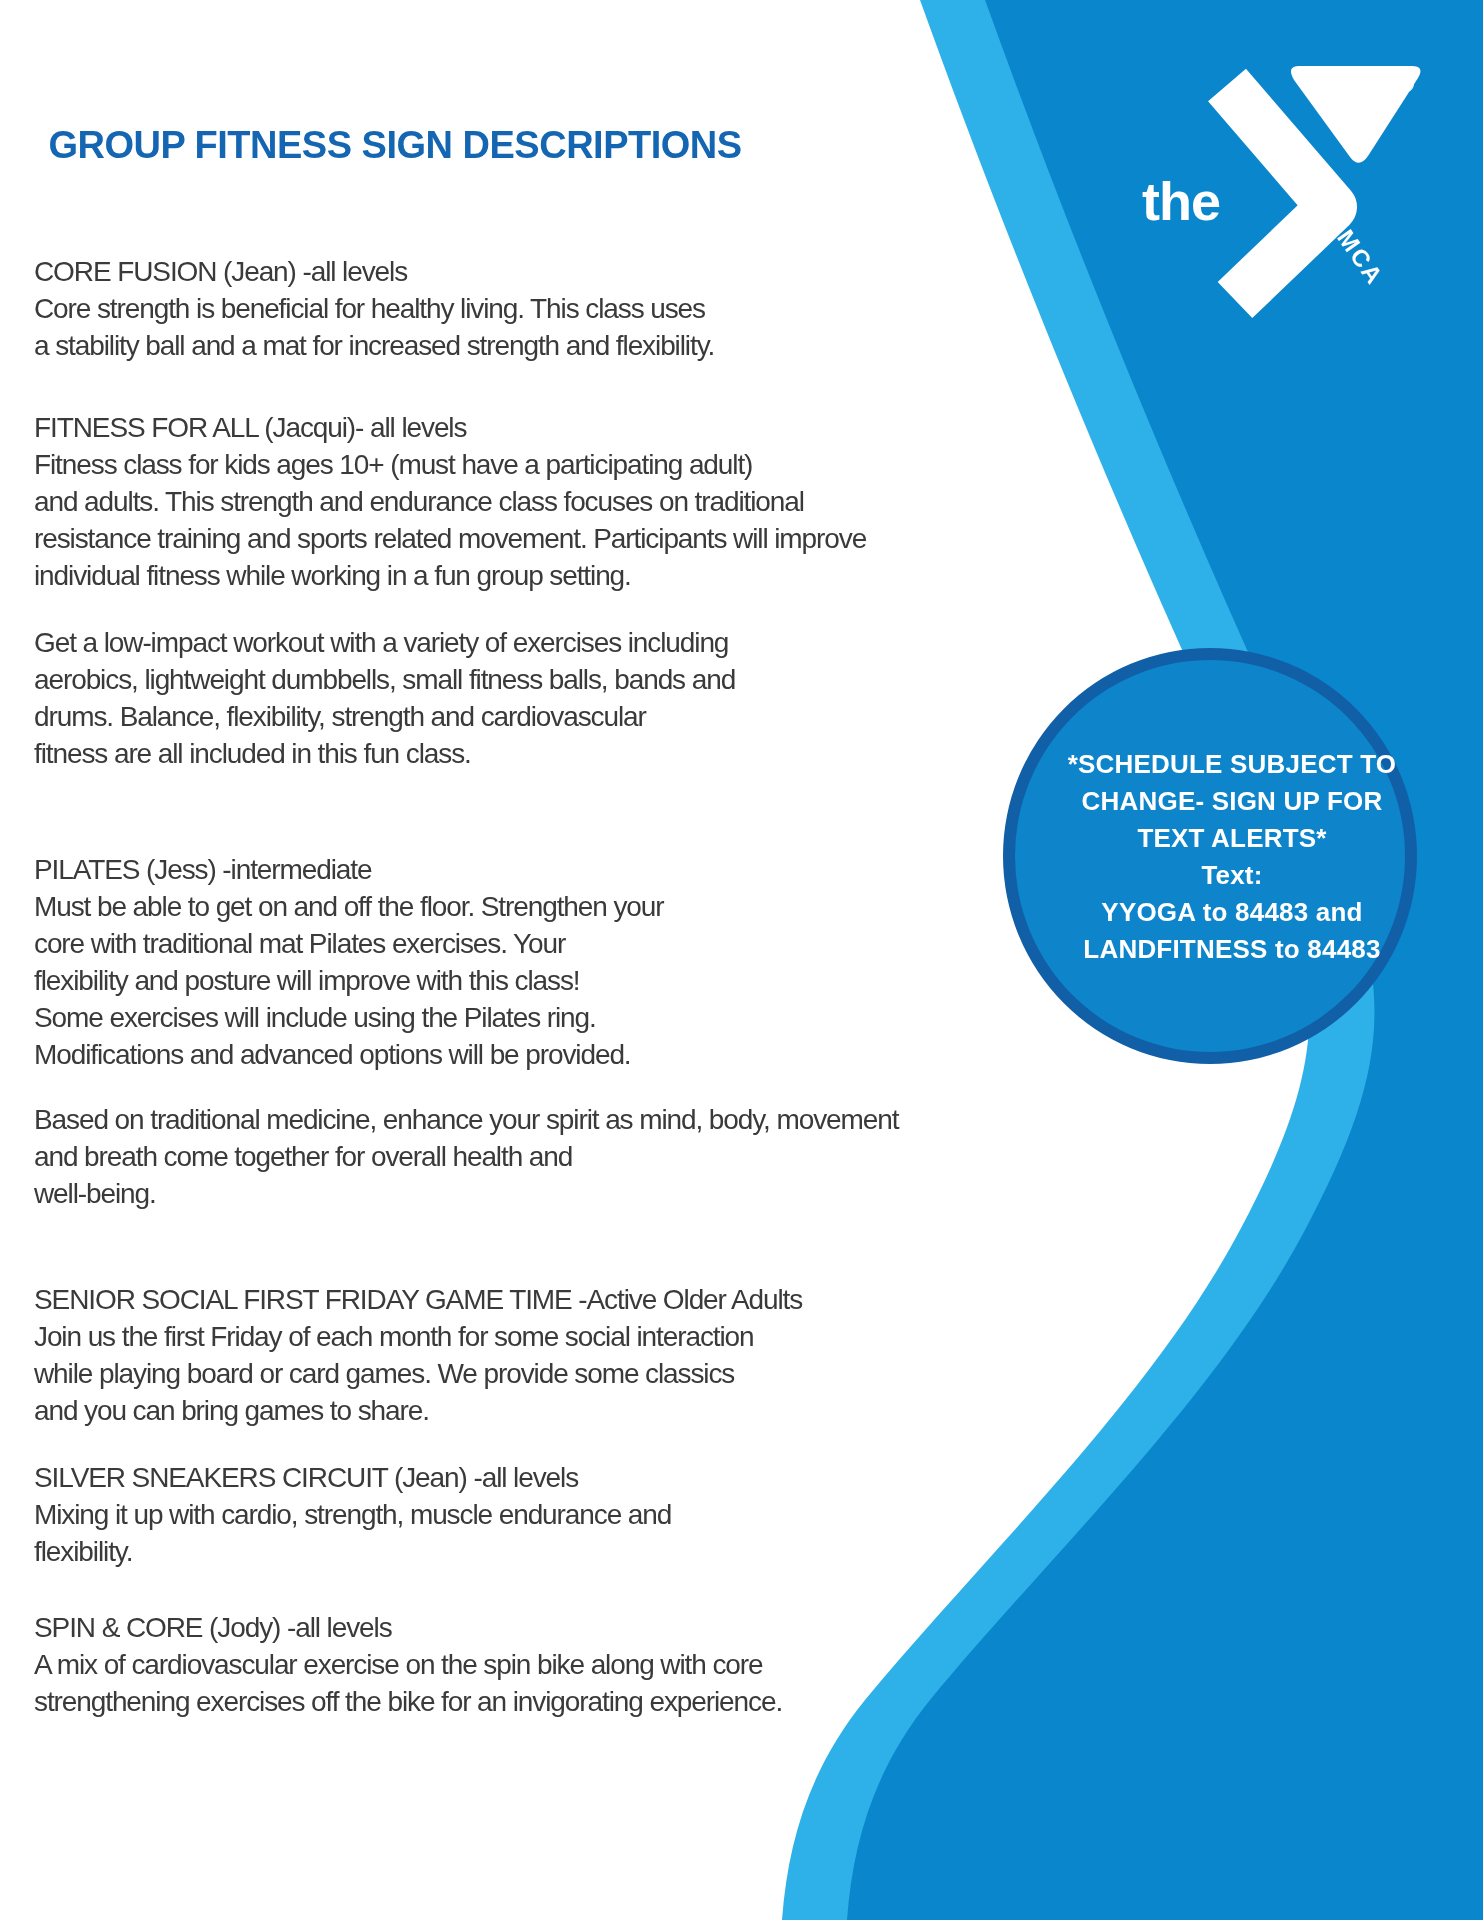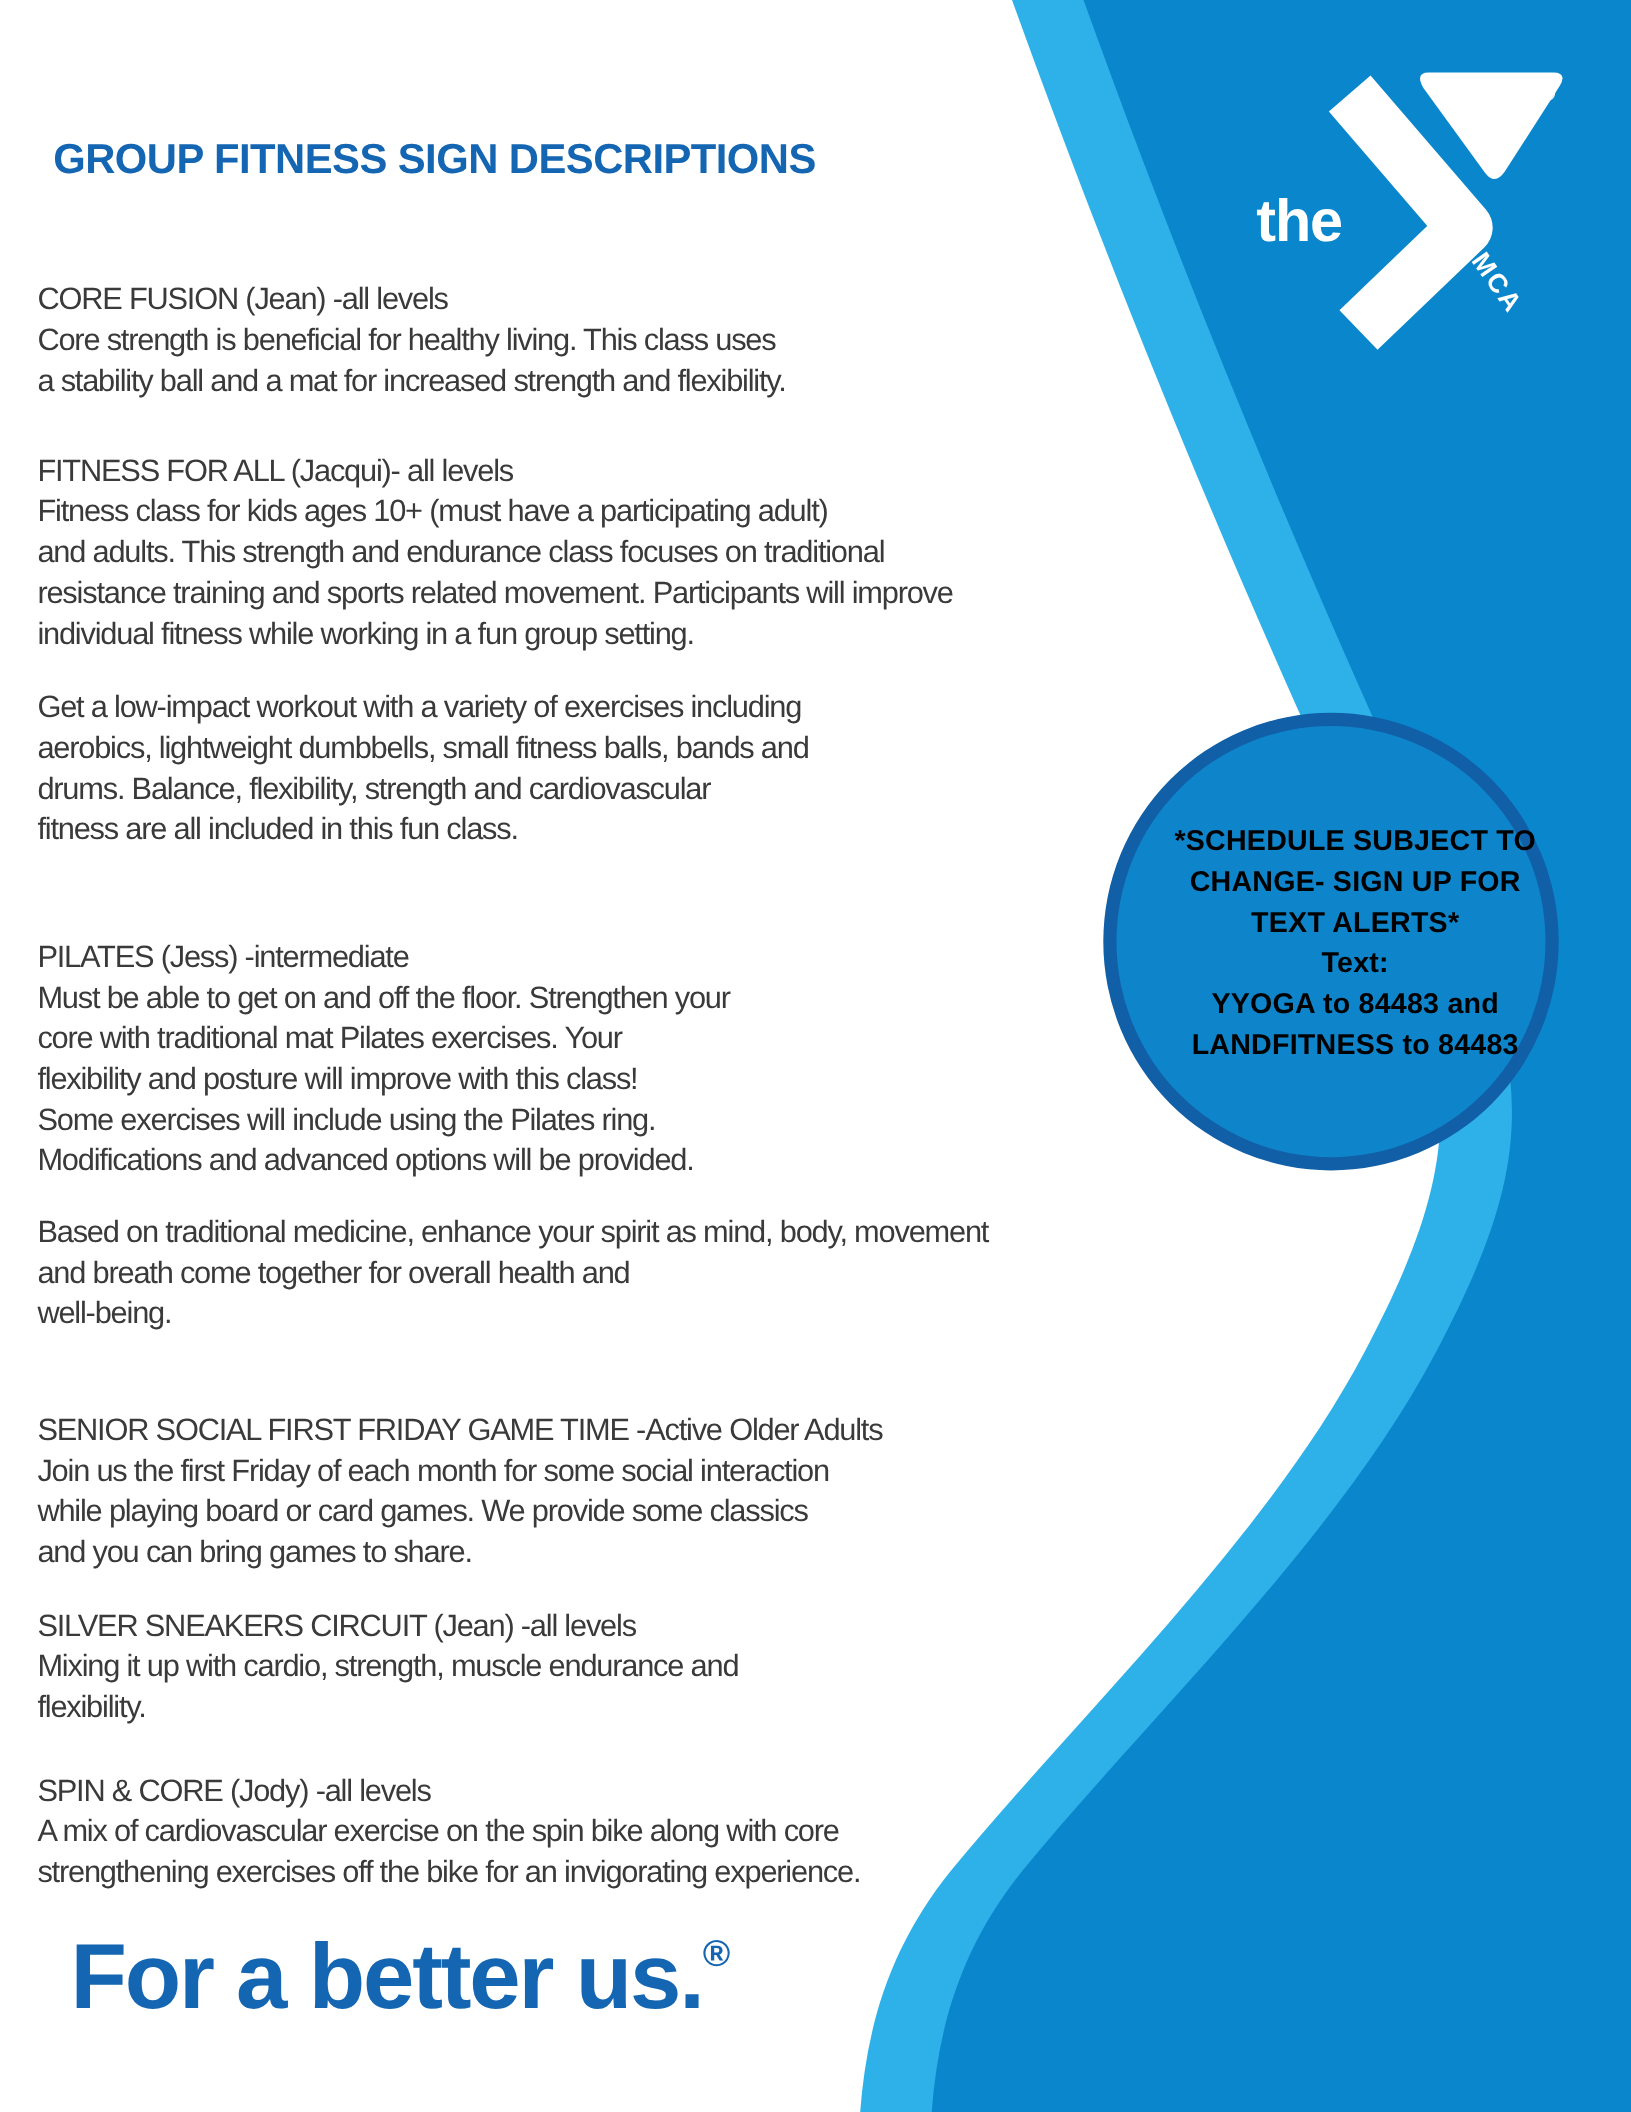--- a/index.html
+++ b/index.html
@@ -51,21 +51,21 @@
     border:12px solid var(--circle_ring,#1160a7);
     background:var(--circle_fill,#0e84ca);
     display:flex;flex-direction:column;
     align-items:center;justify-content:center;
     padding-top:2px;box-sizing:content-box;
     z-index:2;
   }
   .badge-line{
     font-size:26px;font-weight:bold;line-height:37px;
     letter-spacing:0.2px;
-    color:#000000;text-align:center;white-space:nowrap;margin-left:44px;
+    color:#ffffff;text-align:center;white-space:nowrap;margin-left:44px;
   }
   
   .logo-the{
     position:absolute;left:1142px;top:170px;
     font-size:54px;font-weight:bold;color:#fff;
     letter-spacing:-1px;z-index:3;
   }
   .logo-ymca{
     position:absolute;left:1344px;top:210px;
     font-size:24px;font-weight:bold;color:#fff;
@@ -173,17 +173,14 @@
 
       <div class="badge-line">TEXT ALERTS*</div>
 
       <div class="badge-line">Text:</div>
 
       <div class="badge-line">YYOGA to 84483 and</div>
 
       <div class="badge-line">LANDFITNESS to 84483</div>
     </div>
 
-  <div class="footer">
-    <span>For a better us.</span><sup>®</sup>
-  </div>
 
 </div>
 
 </body></html>

